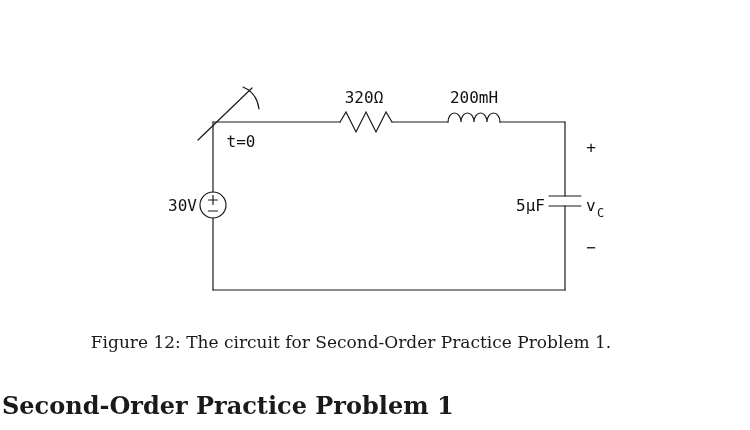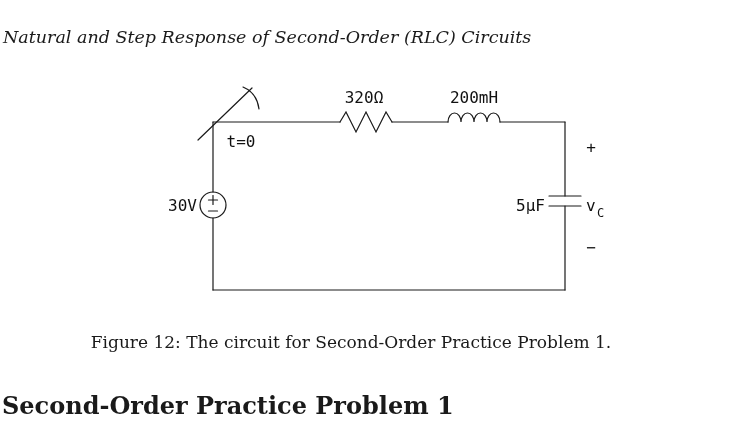--- a/index.html
+++ b/index.html
@@ -42,21 +42,20 @@
     font-size: 24px; font-weight: bold;
     white-space: nowrap;
     text-align: center;
   }
 </style>
 </head>
 <body>
 
 <div class="page">
 
-  <div class="running-title">Natural and Step Response of Second-Order (RLC) Circuits</div>
 
   <svg class="circuit-svg" width="750" height="430" viewBox="0 0 750 430" xmlns="http://www.w3.org/2000/svg">
 
     <g>
 
       <line x1="213" y1="122" x2="340" y2="122"></line>
       <line x1="392" y1="122" x2="448" y2="122"></line>
       <line x1="500" y1="122" x2="565" y2="122"></line>
 
       <line x1="565" y1="122" x2="565" y2="196"></line>

